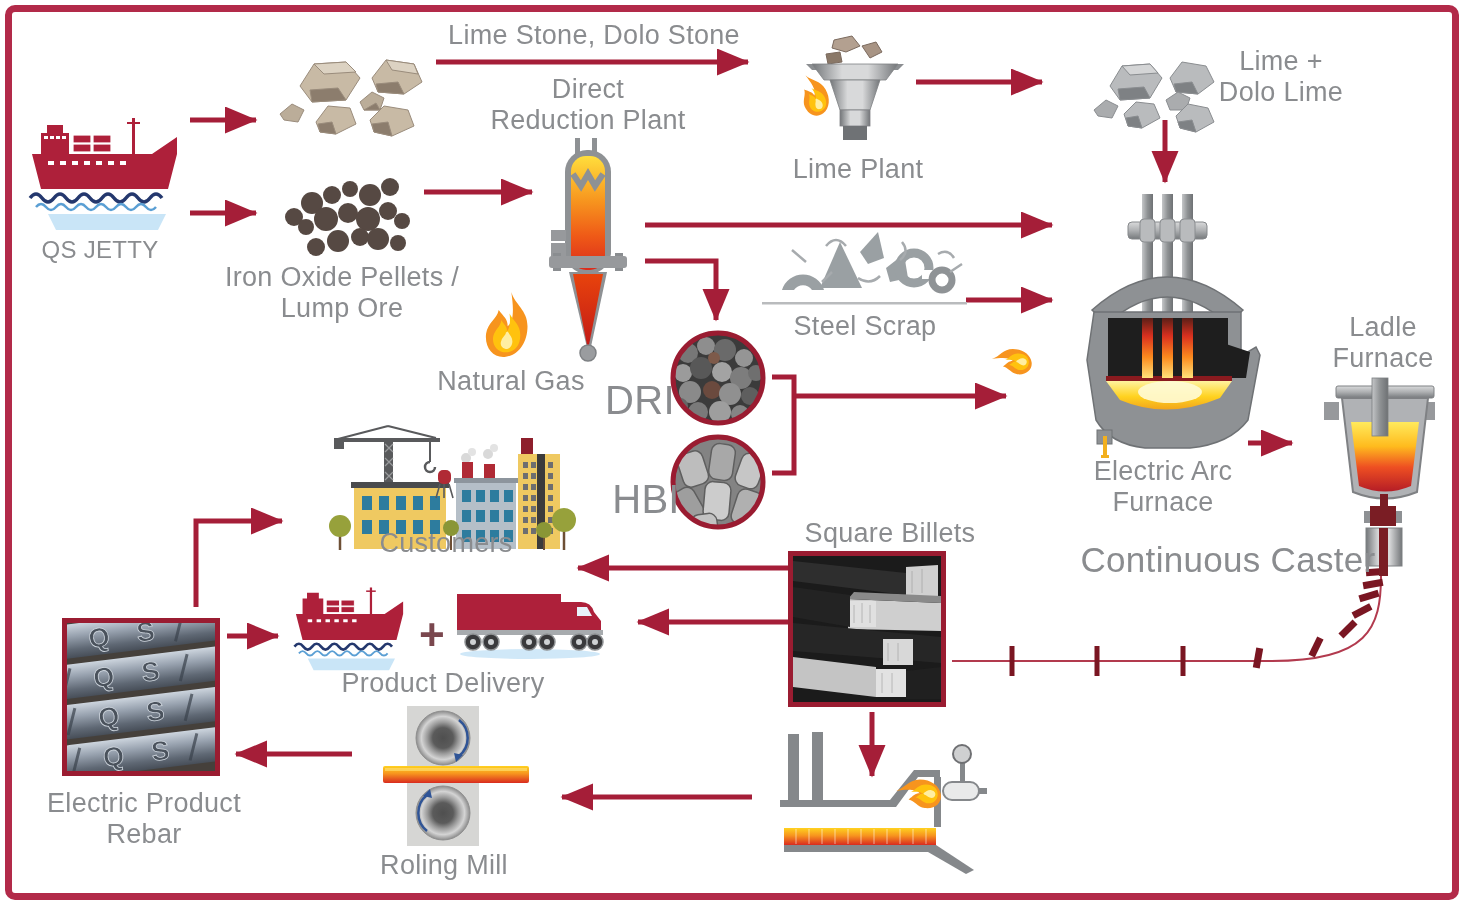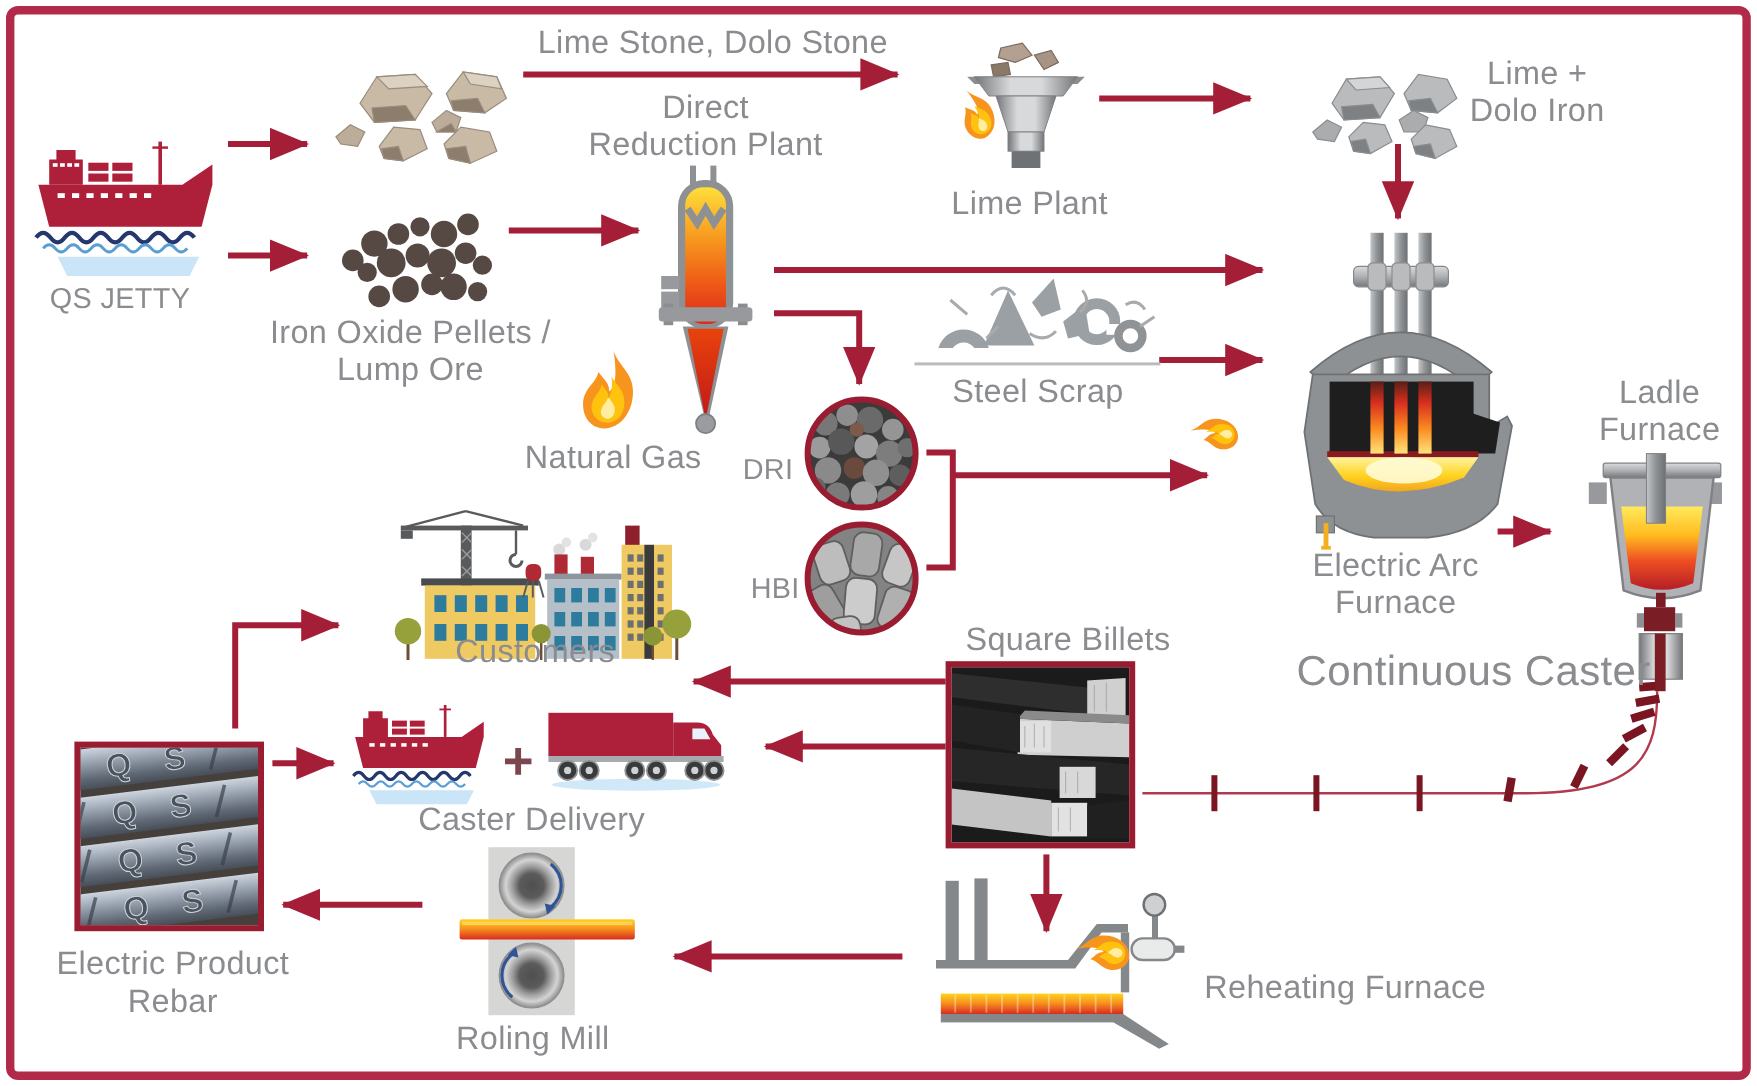--- a/index.html
+++ b/index.html
@@ -2,21 +2,21 @@
 <html><head>
 <meta charset="utf-8">
 <style>
   html,body{margin:0;padding:0;background:#fff}
   #stage{position:relative;width:1464px;height:905px;background:#ffffff;
          font-family:"Liberation Sans",sans-serif;overflow:hidden}
   .frame{position:absolute;inset:5px;border:7px solid #B22A49;border-radius:10px;pointer-events:none}
   .node{position:absolute}
   .lbl{position:absolute;transform:translateX(-50%);text-align:center;color:#8A8C8F;
        font-size:27px;line-height:1.13;white-space:nowrap;letter-spacing:.3px}
-  .big{font-size:24px}
+  .big{font-size:40px}
   .plus{font-size:44px;color:#7A474E;font-weight:bold}
   svg{display:block;overflow:visible}
   .stamp{font-family:"Liberation Sans",sans-serif;font-weight:bold;font-size:27px;letter-spacing:10px;
          fill:#4A525C;stroke:#CFD6DE;stroke-width:.8px}
 </style>
 </head>
 <body>
 
 <div id="stage">
 
@@ -626,38 +626,37 @@
   <span>Lump Ore</span>
 </div>
 <div class="lbl" style="left:588px;top:74px">
   <span>Direct</span><br>
   <span>Reduction Plant</span>
 </div>
 <div class="lbl" style="left:511px;top:366px">Natural Gas</div>
 <div class="lbl" style="left:858px;top:154px">Lime Plant</div>
 <div class="lbl" style="left:1281px;top:46px">
   <span>Lime +</span><br>
-  <span>Dolo Iron</span>
+  <span>Dolo Lime</span>
 </div>
 <div class="lbl" style="left:865px;top:311px">Steel Scrap</div>
 <div class="lbl big" style="left:640px;top:378px">DRI</div>
 <div class="lbl big" style="left:646px;top:477px">HBI</div>
 <div class="lbl" style="left:1163px;top:456px">
   <span>Electric Arc</span><br>
   <span>Furnace</span>
 </div>
 <div class="lbl" style="left:1383px;top:312px">
   <span>Ladle</span><br>
   <span>Furnace</span>
 </div>
 <div class="lbl" style="left:1228px;top:540px;font-size:35px">Continuous Caster</div>
 <div class="lbl" style="left:890px;top:518px">Square Billets</div>
 <div class="lbl" style="left:446px;top:528px">Customers</div>
 <div class="lbl plus" style="left:432px;top:610px">+</div>
-<div class="lbl" style="left:443px;top:668px">Caster Delivery</div>
+<div class="lbl" style="left:443px;top:668px">Product Delivery</div>
 <div class="lbl" style="left:144px;top:788px">
   <span>Electric Product</span><br>
   <span>Rebar</span>
 </div>
 <div class="lbl" style="left:444px;top:850px">Roling Mill</div>
-<div class="lbl" style="left:1121px;top:808px">Reheating Furnace</div>
 
 </div>
 
 </body></html>

